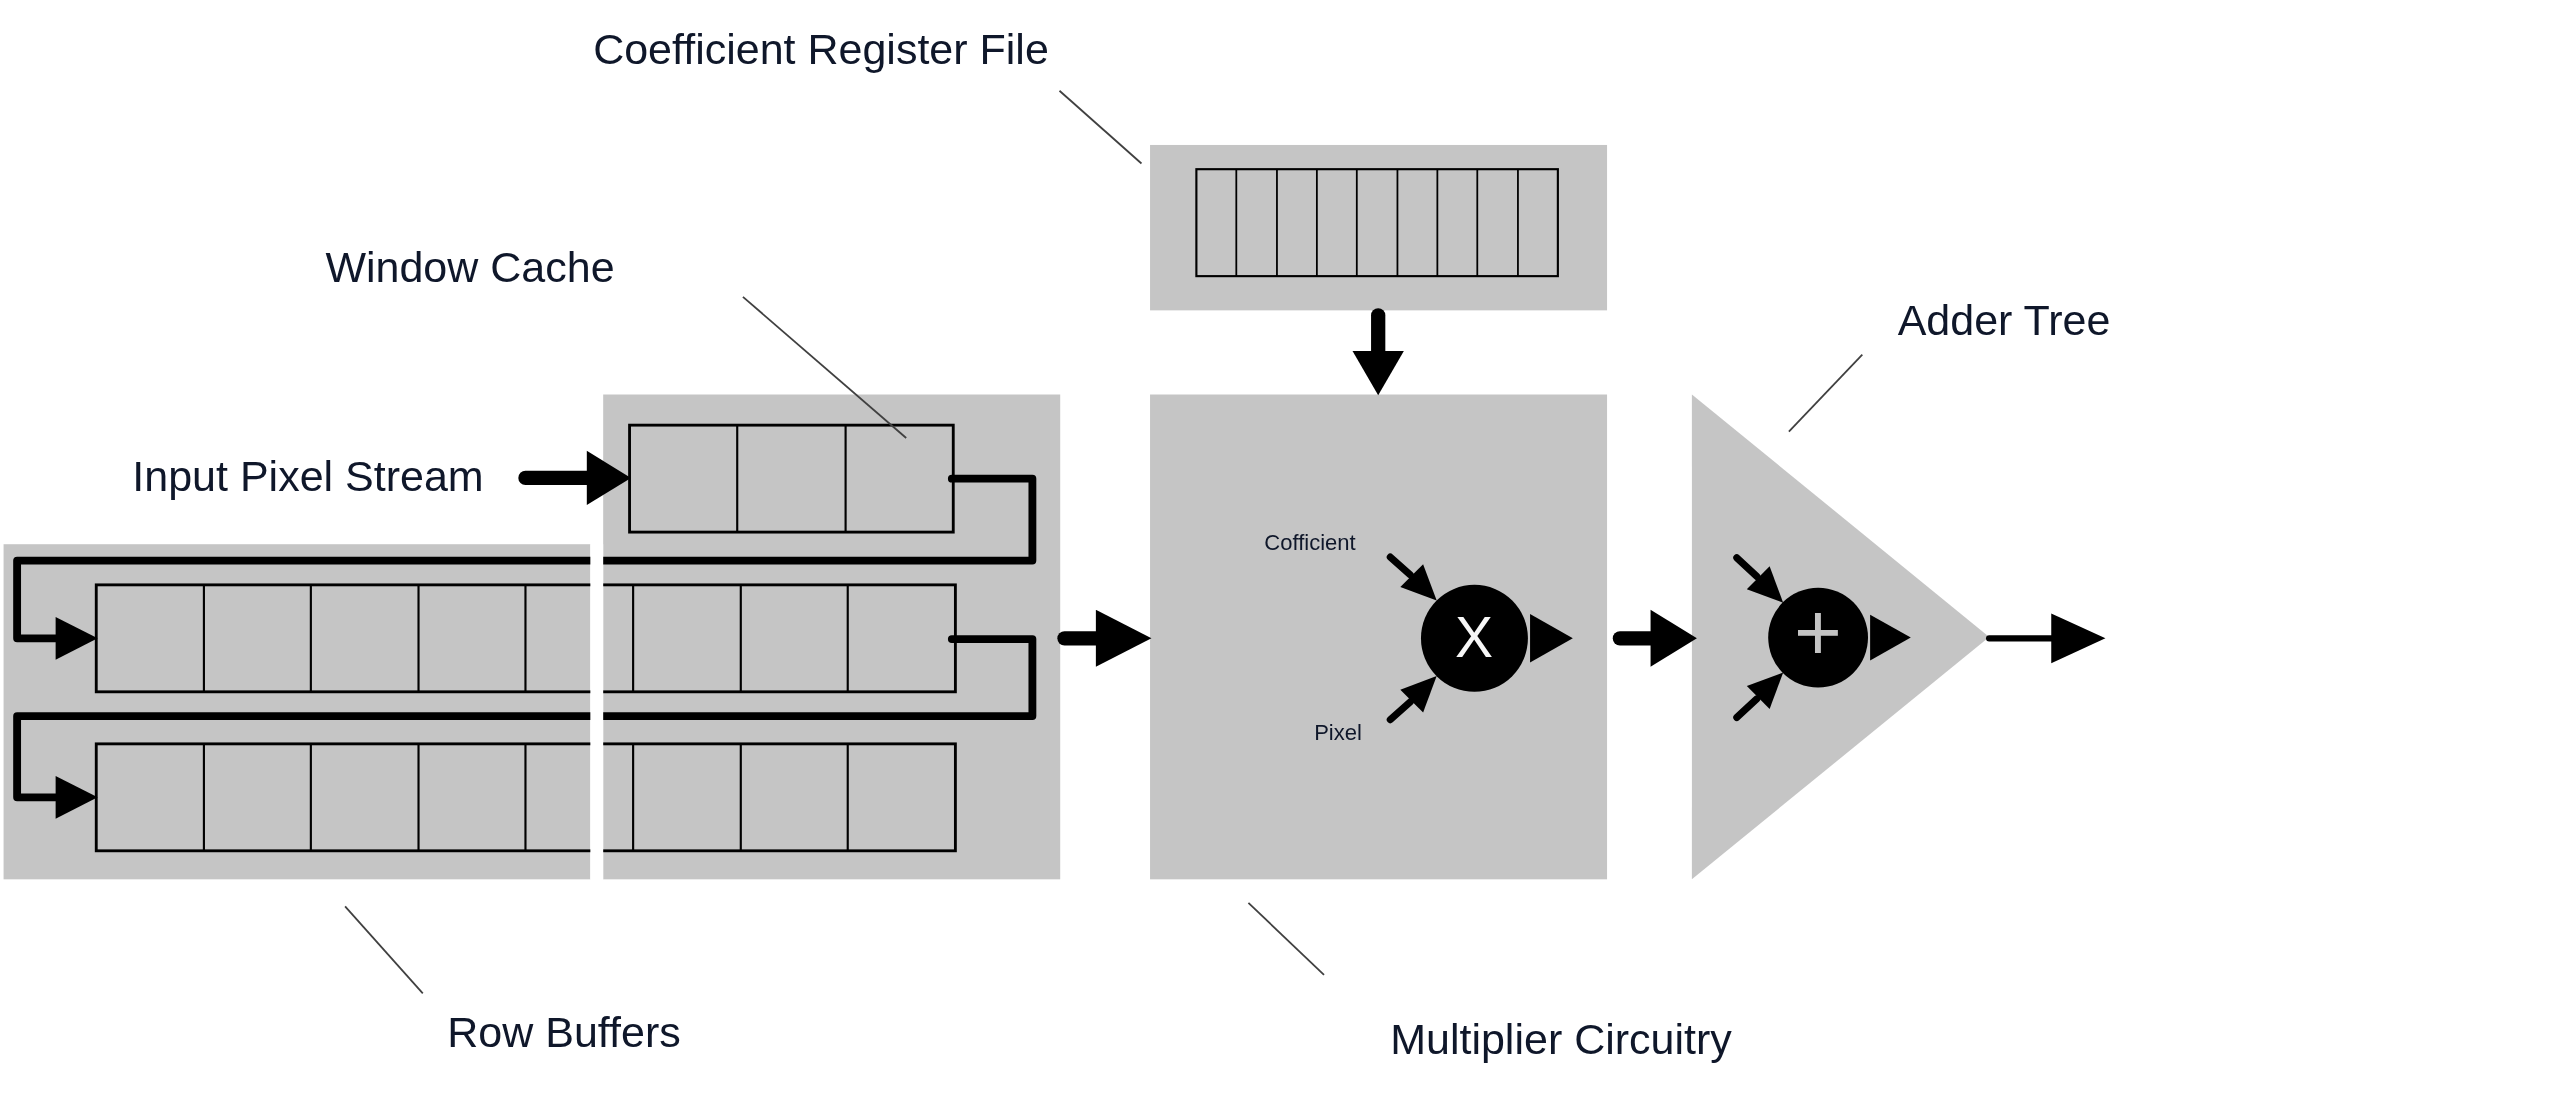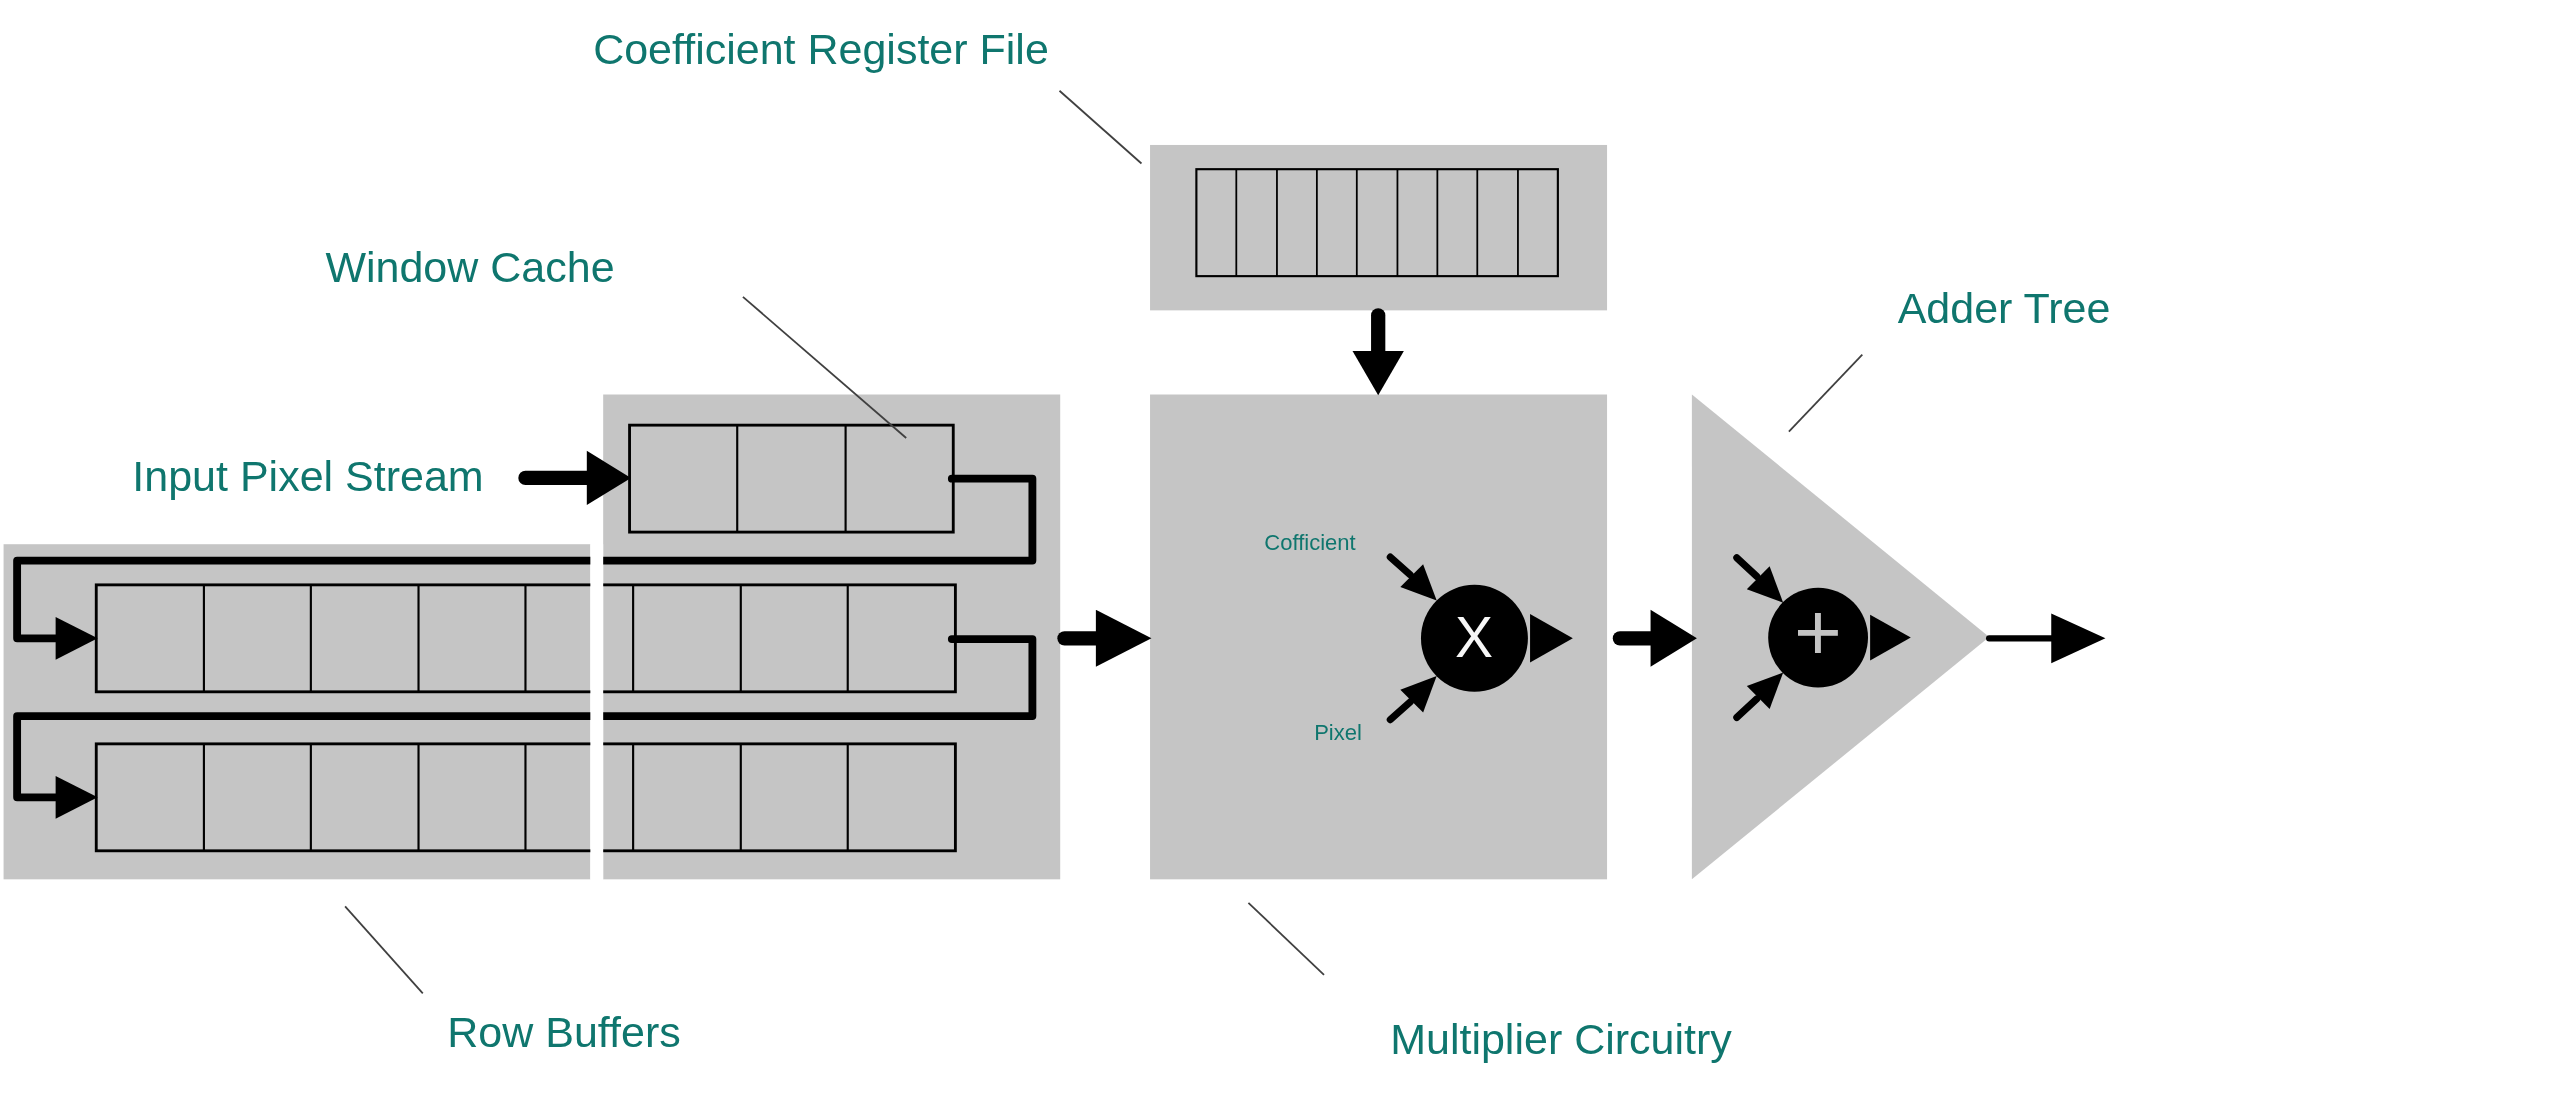--- a/index.html
+++ b/index.html
@@ -14,21 +14,21 @@
   .gfx {
     position: absolute;
     inset: 0;
     z-index: 1;
   }
   .lbl {
     position: absolute;
     z-index: 2;
     transform: translate(-50%, -50%);
     white-space: nowrap;
-    color: #0f766e;
+    color: #0f172a;
     line-height: 1;
   }
   .lbl-big   { font-size: 43px; }
   .lbl-small { font-size: 22px; }
   .lbl-x     { font-size: 57px; color: #f7f7f7; }
   .lbl-plus  { font-size: 82px; color: #c4c4c4; }
 </style>
 </head>
 <body>
 
@@ -131,21 +131,21 @@
       <line x1="1751" y1="1266" x2="1857" y2="1367"></line>
     </g>
   </svg>
 
   <div class="lbl lbl-big" style="left:821px; top:49px;">Coefficient Register File</div>
 
   <div class="lbl lbl-big" style="left:470px; top:267px;text-align:right;">Window Cache</div>
 
   <div class="lbl lbl-big" style="left:308px; top:476px;">Input Pixel Stream</div>
 
-  <div class="lbl lbl-big" style="left:2004px; top:308px;">Adder Tree</div>
+  <div class="lbl lbl-big" style="left:2004px; top:320px;">Adder Tree</div>
 
 
   <div class="lbl lbl-big" style="left:564px; top:1032px;text-align:right;">Row Buffers</div>
 
   <div class="lbl lbl-big" style="left:1561px; top:1039px;">Multiplier Circuitry</div>
 
   <div class="lbl lbl-small" style="left:1310px; top:543px;">Cofficient</div>
 
   <div class="lbl lbl-small" style="left:1338px; top:733px;">Pixel</div>
 

